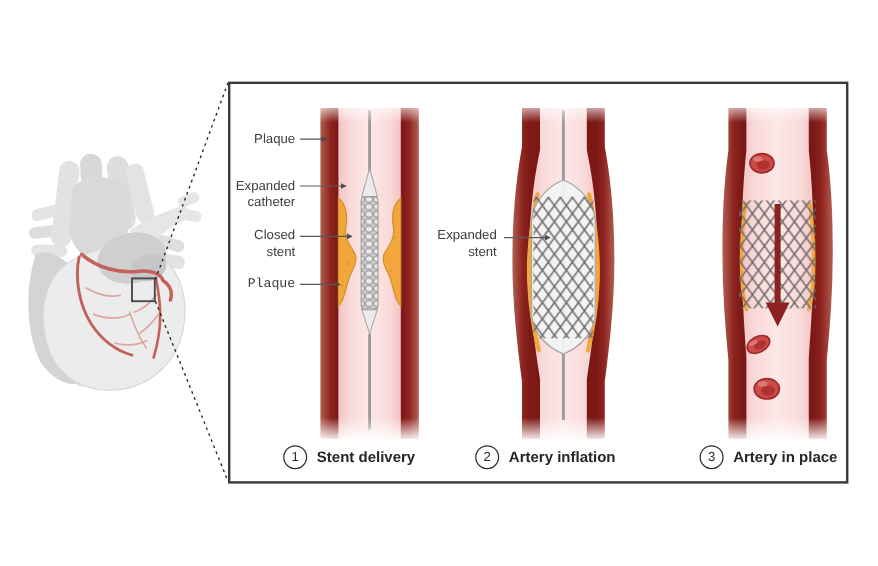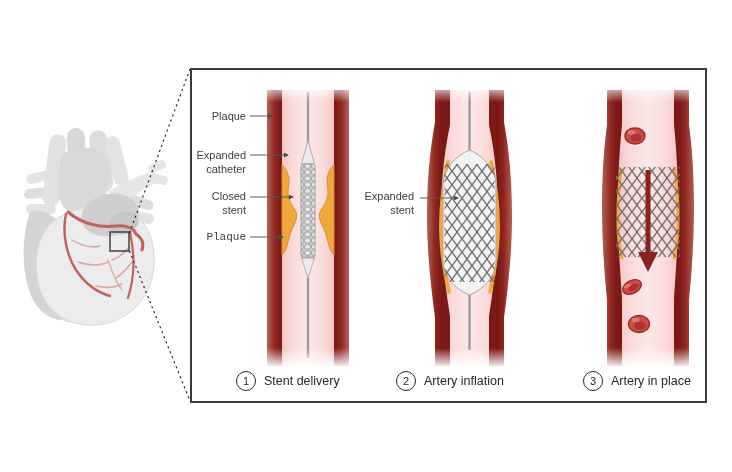--- a/index.html
+++ b/index.html
@@ -19,21 +19,21 @@
     text-align:right;white-space:pre-line;
   }
   .caption{
     position:absolute;top:300px;display:flex;align-items:center;gap:8px;height:22px;
   }
   .step-circle{
     width:18px;height:18px;border:1.8px solid #2a2a2a;border-radius:50%;
     display:flex;align-items:center;justify-content:center;
     font-size:11px;color:#2a2a2a;background:#fff;flex:0 0 auto;
   }
-  .step-label{font-size:12.5px;font-weight:normal;color:#262626;white-space:nowrap;}
+  .step-label{font-size:12.5px;font-weight:bold;color:#262626;white-space:nowrap;}
 </style>
 </head>
 <body>
 
 <div class="stage">
 
   <svg class="heart-svg" viewBox="0 0 160 212">
 
     <g>
       <rect x="14" y="52" width="28" height="10" rx="5" fill="#e4e4e4" transform="rotate(-14 28 57)"></rect>

